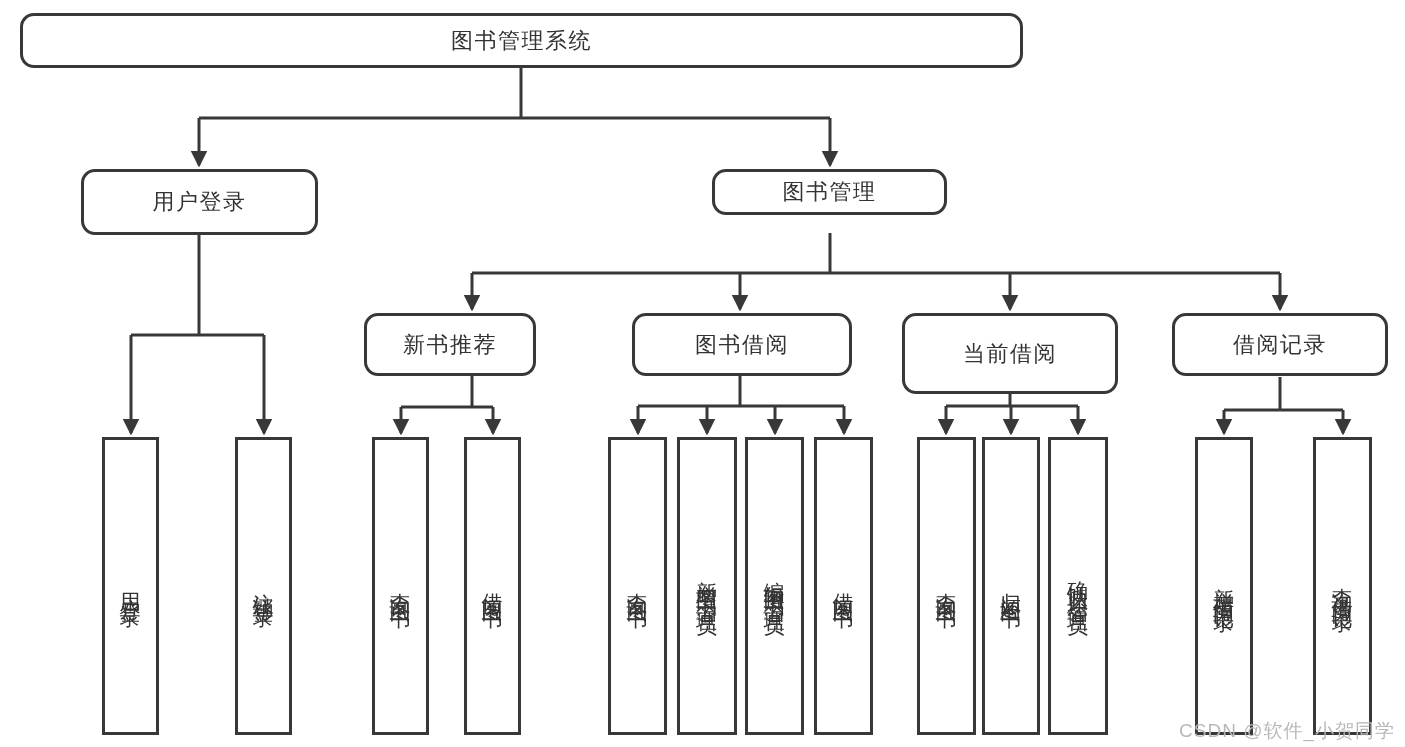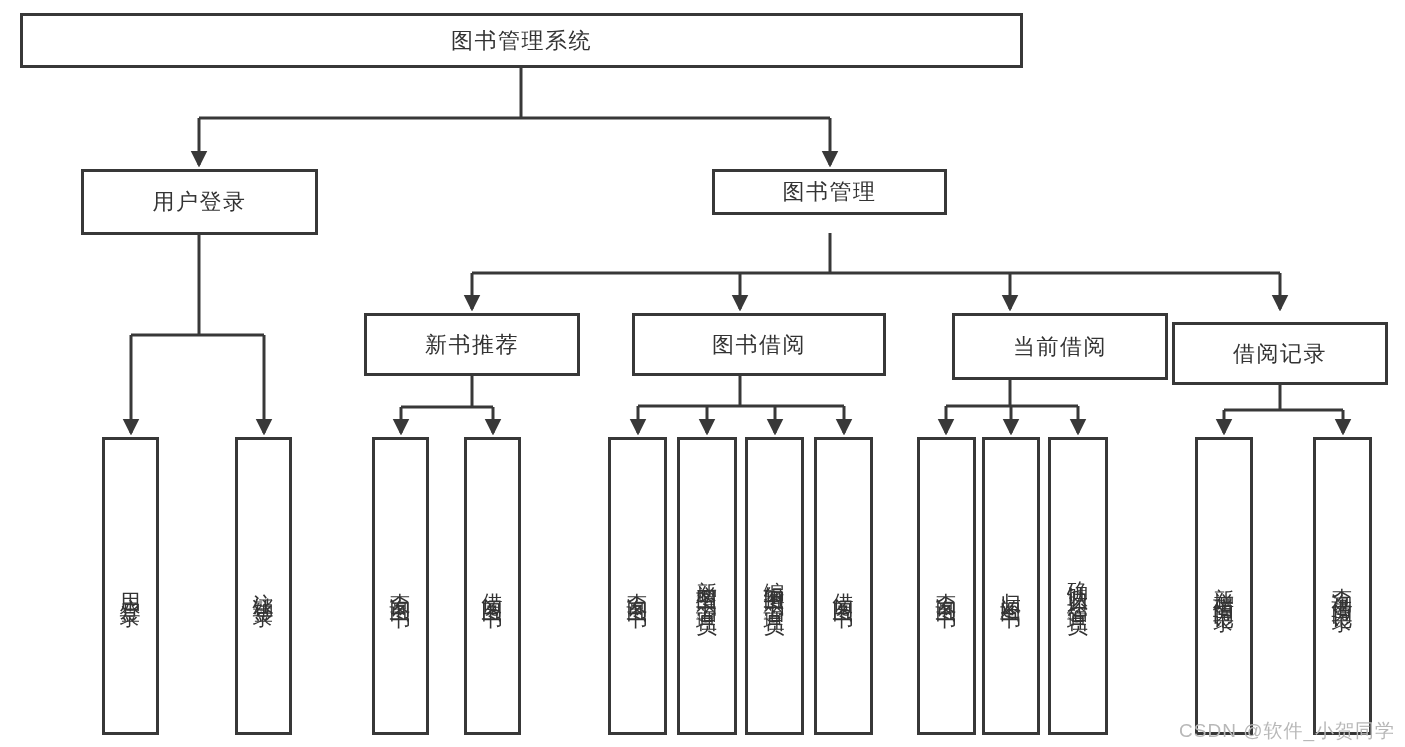--- a/index.html
+++ b/index.html
@@ -18,21 +18,21 @@
     box-sizing:border-box;
     background:#ffffff;
     border:3px solid var(--line,#383838);
     color:var(--text,#333333);
     display:flex;
     align-items:center;
     justify-content:center;
     z-index:2;
     text-align:center;
   }
-  .node.h { font-size:22px; letter-spacing:1.5px; white-space:nowrap; }
+  .node.h { font-size:22px; letter-spacing:1.5px; white-space:nowrap;border-radius:14px; }
   .node.v {
     writing-mode:vertical-rl;
     text-orientation:mixed;
     font-size:21px;
     letter-spacing:5px;
     line-height:1;
   }
   .watermark {
     position:absolute;
     right:10px;
@@ -109,24 +109,24 @@
       <path d="M1224,410 L1224,433" marker-end="url(#arrow)"></path>
       <path d="M1343,410 L1343,433" marker-end="url(#arrow)"></path>
     </g>
   </svg>
 
   <div class="node h" style="left:20px;top:13px;width:1003px;height:55px">图书管理系统</div>
 
   <div class="node h" style="left:81px;top:169px;width:237px;height:66px">用户登录</div>
   <div class="node h" style="left:712px;top:169px;width:235px;height:46px">图书管理</div>
 
-  <div class="node h" style="left:364px;top:313px;width:216px;height:63px">新书推荐</div>
-  <div class="node h" style="left:632px;top:313px;width:254px;height:63px">图书借阅</div>
-  <div class="node h" style="left:952px;top:313px;width:216px;height:67px">当前借阅</div>
-  <div class="node h" style="left:1172px;top:322px;width:216px;height:63px">借阅记录</div>
+  <div class="node h" style="left:364px;top:313px;width:172px;height:63px">新书推荐</div>
+  <div class="node h" style="left:632px;top:313px;width:220px;height:63px">图书借阅</div>
+  <div class="node h" style="left:902px;top:313px;width:216px;height:81px">当前借阅</div>
+  <div class="node h" style="left:1172px;top:313px;width:216px;height:63px">借阅记录</div>
 
   <div class="node v" style="left:102px;top:437px;width:57px;height:298px">用户登录</div>
   <div class="node v" style="left:235px;top:437px;width:57px;height:298px">注销登录</div>
 
   <div class="node v" style="left:372px;top:437px;width:57px;height:298px">查询图书</div>
   <div class="node v" style="left:464px;top:437px;width:57px;height:298px">借阅图书</div>
 
   <div class="node v" style="left:608px;top:437px;width:59px;height:298px">查询图书</div>
   <div class="node v" style="left:677px;top:437px;width:60px;height:298px">新增图书（管理员）</div>
   <div class="node v" style="left:745px;top:437px;width:59px;height:298px">编辑图书（管理员）</div>

